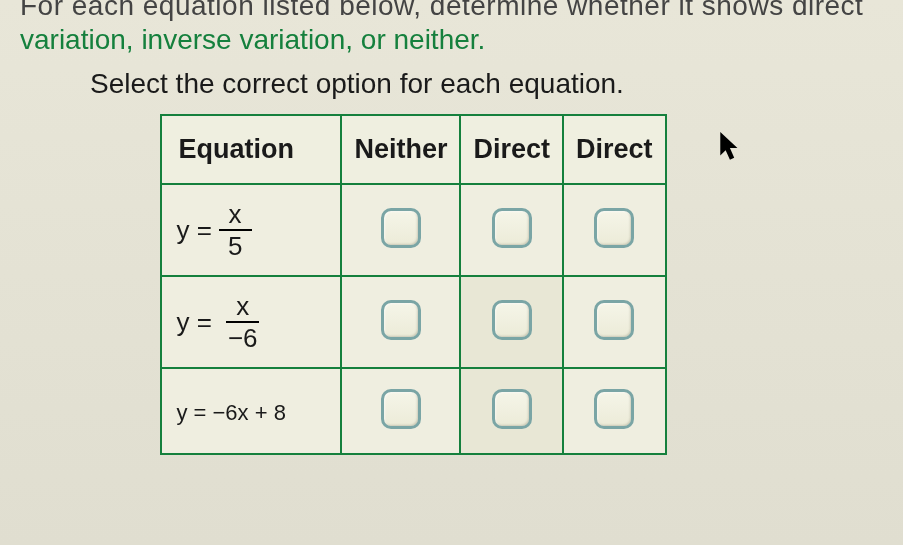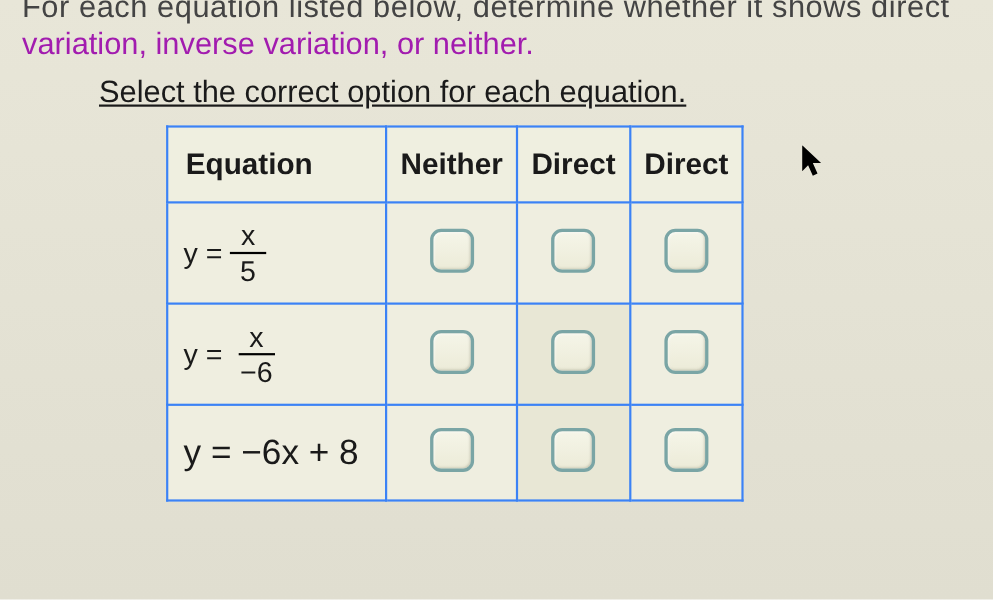--- a/index.html
+++ b/index.html
@@ -18,43 +18,42 @@
     }
     .cut-text {
       font-size: 28px;
       color: #444;
       margin-top: -10px;
       letter-spacing: 0.5px;
       font-weight: 500;
     }
     .instruction-line {
       font-size: 28px;
-      color: #a21caf;
+      color: #15803d;
       margin-top: 2px;
     }
     .sub-instruction {
       font-size: 28px;
       color: #1a1a1a;
       margin-top: 12px;
       margin-left: 70px;
-      text-decoration: underline;
     }
     .table-wrap {
       display: flex;
       align-items: flex-start;
       justify-content: center;
       margin-top: 14px;
     }
     table {
       border-collapse: collapse;
       background: #efeee0;
       border: 2px solid #888;
     }
     th, td {
-      border: 2px solid #3b82f6;
+      border: 2px solid #15803d;
       padding: 18px 12px;
       text-align: center;
       vertical-align: middle;
     }
     th {
       font-weight: bold;
       font-size: 27px;
       background: #efefe0;
       color: #1a1a1a;
     }
@@ -82,21 +81,21 @@
       margin-left: 6px;
     }
     .frac .num {
       border-bottom: 2px solid #000;
       padding: 0 10px 2px 10px;
     }
     .frac .den {
       padding: 2px 10px 0 10px;
     }
     .linear-eq {
-      font-size: 32px;
+      font-size: 22px;
     }
     .radio-cell {
       width: 100px;
       padding: 20px 0;
     }
     .radio-box {
       display: inline-block;
       width: 40px;
       height: 40px;
       border: 3px solid #7aa5a5;

